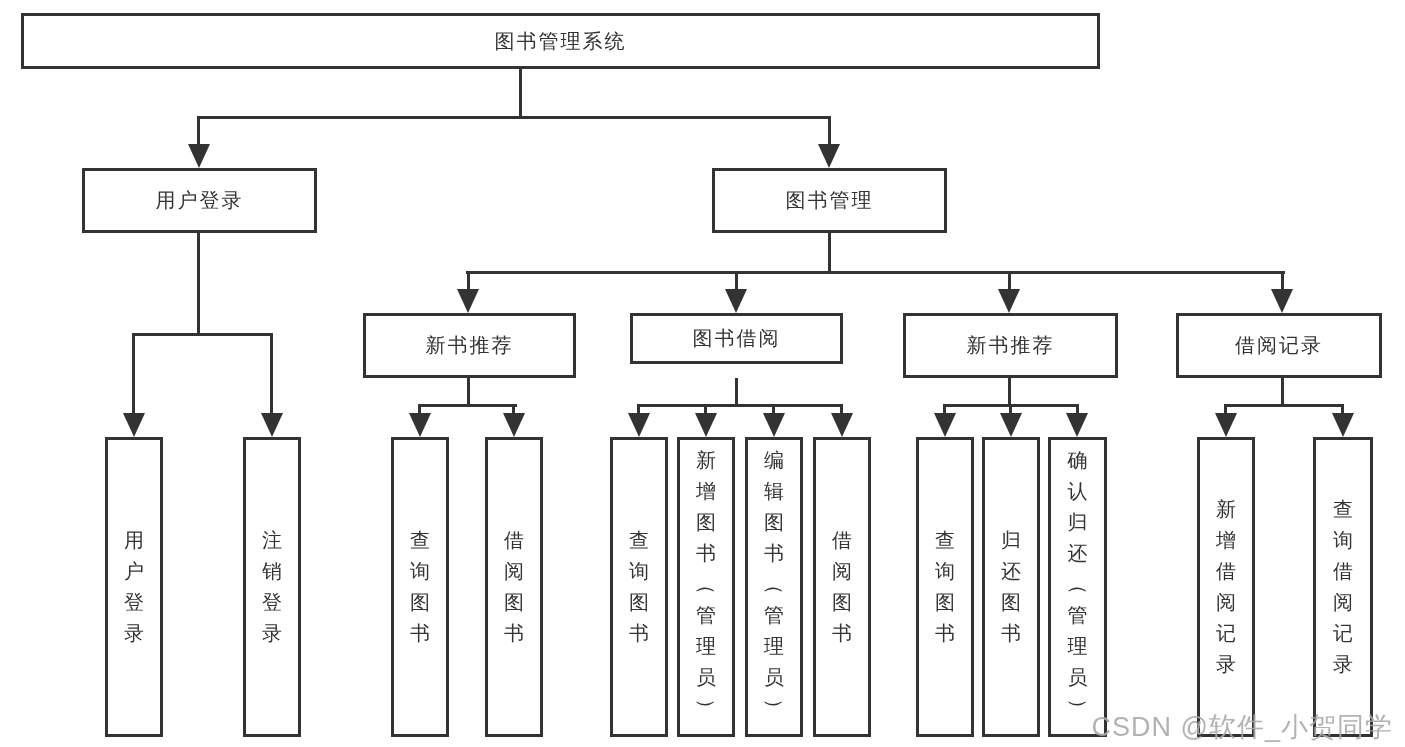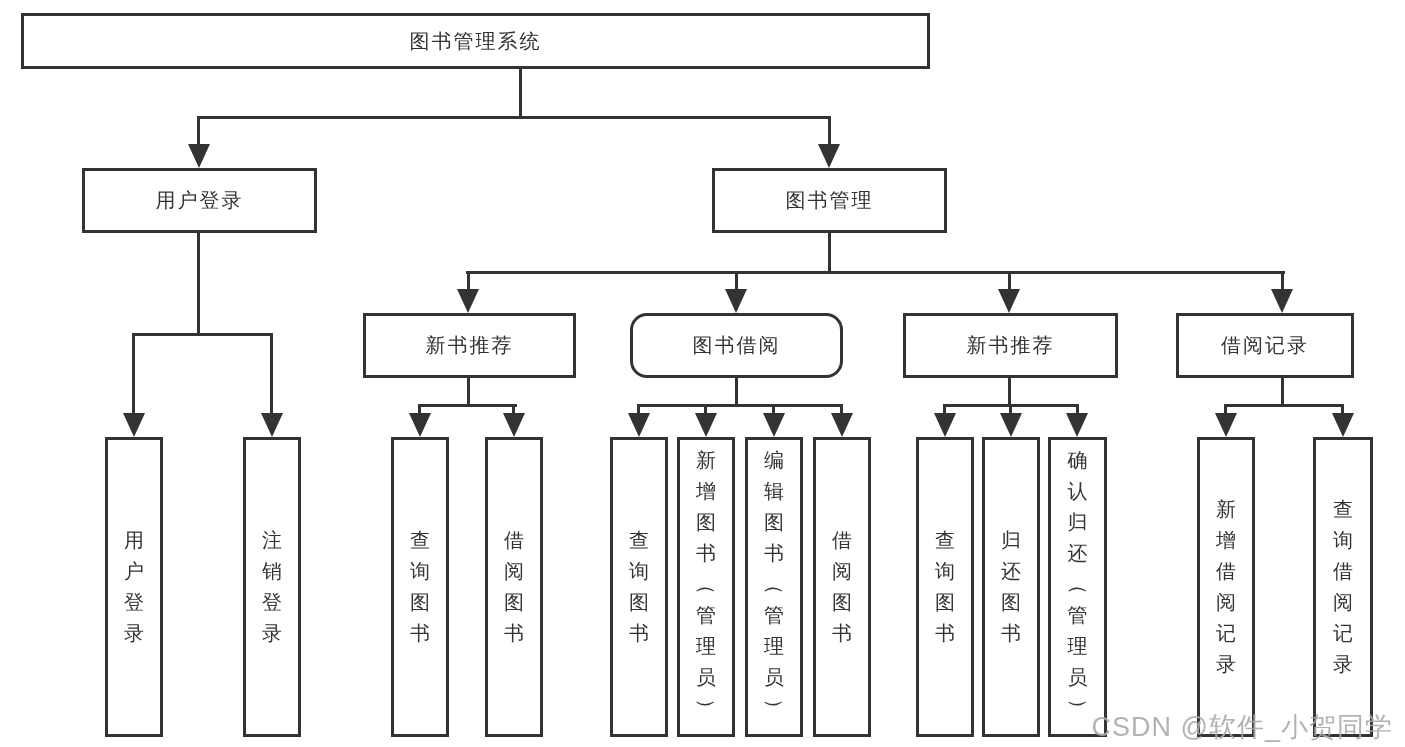--- a/index.html
+++ b/index.html
@@ -24,21 +24,21 @@
   .watermark {
     position:absolute; top:709px; right:12px; z-index:5;
     font-size:27px; color:#aaaaaa; opacity:0.9; letter-spacing:1px; white-space:nowrap;
   }
 </style>
 </head>
 <body>
 
 <div class="canvas">
 
-  <div class="node hnode" style="left:21px; top:13px; width:909px; height:56px;">
+  <div class="node hnode" style="left:21px; top:13px; width:1079px; height:56px;">
     <span>图书管理系统</span>
   </div>
 
   <div class="ln" style="left:519px; top:69px;  width:3px;  height:50px;"></div>
   <div class="ln" style="left:197px; top:116px; width:634px; height:3px;"></div>
   <div class="ln" style="left:197px; top:116px; width:3px;  height:30px;"></div>
   <div class="ln" style="left:828px; top:116px; width:3px;  height:30px;"></div>
   <div class="ar" style="left:188px; top:144px;"></div>
   <div class="ar" style="left:818px; top:144px;"></div>
 
@@ -63,27 +63,27 @@
   <div class="ln" style="left:1008px; top:271px; width:3px;   height:20px;"></div>
   <div class="ln" style="left:1281px; top:271px; width:3px;   height:20px;"></div>
   <div class="ar" style="left:457px;  top:289px;"></div>
   <div class="ar" style="left:725px;  top:289px;"></div>
   <div class="ar" style="left:998px;  top:289px;"></div>
   <div class="ar" style="left:1271px; top:289px;"></div>
 
   <div class="node hnode" style="left:363px; top:313px; width:213px; height:65px;">
     <span>新书推荐</span>
   </div>
-  <div class="node hnode" style="left:630px; top:313px; width:213px; height:65px;border-radius:17px;">
+  <div class="node hnode" style="left:630px; top:313px; width:213px; height:51px;">
     <span>图书借阅</span>
   </div>
   <div class="node hnode" style="left:903px; top:313px; width:215px; height:65px;">
     <span>新书推荐</span>
   </div>
-  <div class="node hnode" style="left:1176px; top:313px; width:178px; height:65px;">
+  <div class="node hnode" style="left:1176px; top:313px; width:206px; height:65px;">
     <span>借阅记录</span>
   </div>
 
   <div class="ln" style="left:467px; top:378px; width:3px;  height:29px;"></div>
   <div class="ln" style="left:418px; top:404px; width:99px; height:3px;"></div>
   <div class="ln" style="left:418px; top:404px; width:3px;  height:11px;"></div>
   <div class="ln" style="left:512px; top:404px; width:3px;  height:11px;"></div>
   <div class="ar" style="left:409px; top:413px;"></div>
   <div class="ar" style="left:503px; top:413px;"></div>
 

